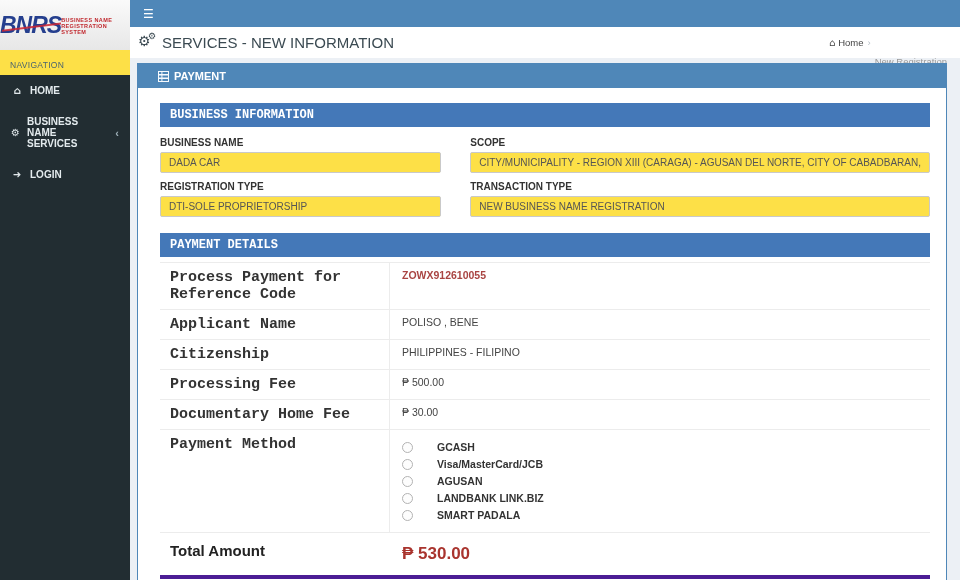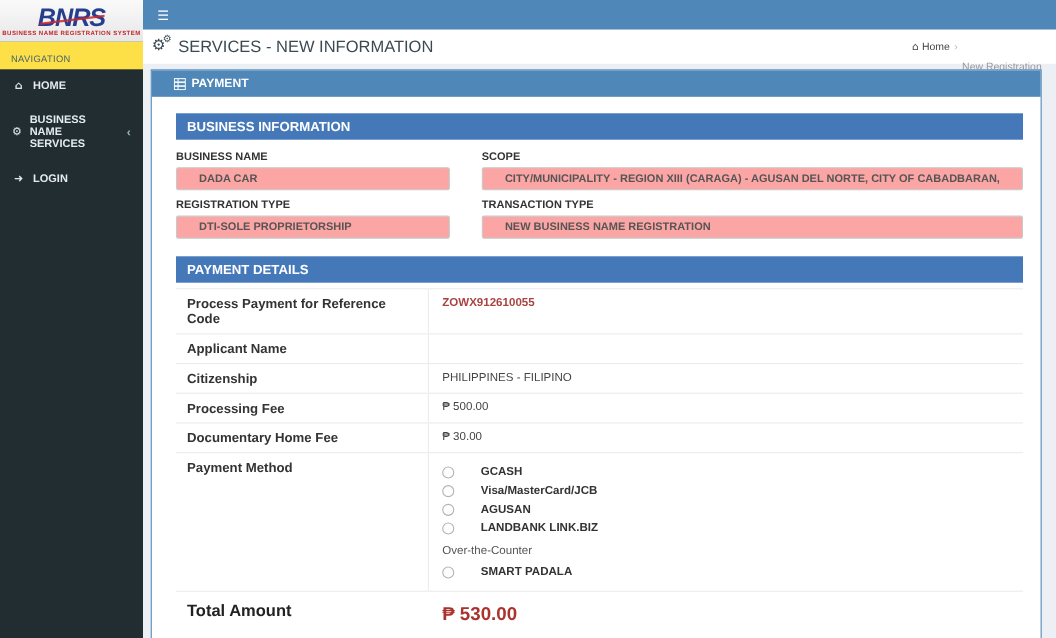--- a/index.html
+++ b/index.html
@@ -5,21 +5,21 @@
   * { margin:0; padding:0; box-sizing:border-box; }
   html,body { width:960px; height:580px; overflow:hidden; }
   body {
     font-family:"Liberation Sans","DejaVu Sans",sans-serif;
     background:#ecf0f5; color:#333; position:relative;
   }
   .glyph { font-family:"DejaVu Sans",sans-serif; }
 
   
   .sidebar { position:absolute; left:0; top:0; width:130px; height:580px; background:#222d32; z-index:5; }
-  .logo-box { height:38px; background:linear-gradient(#fafafa,#e7e7e7); display:flex; flex-direction:column; align-items:center; justify-content:center; }
+  .logo-box { height:50px; background:linear-gradient(#fafafa,#e7e7e7); display:flex; flex-direction:row; align-items:center; justify-content:center; }
   .logo-text { font-size:23px; font-weight:bold; font-style:italic; color:#253f8e; letter-spacing:-1px; line-height:22px; position:relative; }
   .logo-text::after { content:""; position:absolute; left:2px; right:0; top:12px; height:2px; background:#ce2531; transform:skewY(-7deg); opacity:.85; }
   .logo-caption { font-size:5.5px; font-weight:bold; color:#c0272d; letter-spacing:.4px; margin-top:1px; }
   .nav-label { background:#fde047; color:#4b646f; font-size:8.5px; padding:10px 10px 5px; letter-spacing:.3px; }
   .side-item { display:flex; align-items:center; gap:7px; padding:10px 11px; color:#e4ebee; font-size:10px; font-weight:600; cursor:pointer; }
   .side-item .icn { width:12px; text-align:center; font-size:10px; color:#dfe6e9; }
   .side-item .chev { margin-left:auto; color:#9fb1b9; font-size:11px; line-height:8px; }
 
   
   .main { margin-left:130px; height:580px; display:flex; flex-direction:column; }
@@ -36,41 +36,41 @@
   .bc-sep { color:#b6bec6; }
   .bc-current { color:#999;margin-top:38px; }
 
   .content { flex:1; padding:5px 13px 0 7px; overflow:hidden; }
 
   
   .panel { background:#fff; border:1px solid #4f87b8; min-height:520px; }
   .panel-header { background:#4f87b8; color:#fff; height:24px; display:flex; align-items:center; gap:5px; padding:0 20px; font-size:11px; font-weight:bold; }
   .panel-body { padding:15px 16px 20px 22px; }
 
-  .section-bar { background:#4478b8; color:#fff; font-size:12px; font-weight:bold; padding:5px 10px; }
+  .section-bar { background:#4478b8; color:#fff; font-size:12px; font-weight:bold; padding:5px 10px;font-family:Liberation Mono, monospace; }
 
   
   .fields-grid { display:grid; grid-template-columns:1fr 1fr; column-gap:29px; margin:2px 0 16px; }
   .field { margin-top:8px; }
   .field-label { font-size:10px; font-weight:bold; color:#333; margin-bottom:4px; }
-  .field-input { height:21px; background:#fca5a5; border:1px solid #c9c9c9; border-radius:2px; font-size:10px; font-weight:bold; color:#555; padding:0 20px; line-height:19px; white-space:nowrap; overflow:hidden; }
+  .field-input { height:21px; background:#fde047; border:1px solid #c9c9c9; border-radius:2px; font-size:10px; font-weight:normal; color:#555; padding:0 8px; line-height:19px; white-space:nowrap; overflow:hidden; }
 
   
   .pd-table { margin-top:5px; border-top:1px solid #ececec; }
   .pd-row { display:grid; grid-template-columns:230px 1fr; border-bottom:1px solid #ececec; }
-  .pd-label { padding:6px 10px; font-size:12px; font-weight:bold; color:#333; border-right:1px solid #ececec; }
+  .pd-label { padding:6px 10px; font-size:15px; font-weight:bold; color:#333; border-right:1px solid #ececec;font-family:Liberation Mono, monospace; }
   .pd-value { padding:6px 12px; font-size:10.5px; color:#444; font-family:"Liberation Sans","DejaVu Sans",sans-serif; }
   .ref-code { color:#a94442; font-weight:bold; }
 
   .radio-row { display:flex; align-items:center; gap:24px; margin:5px 0; cursor:pointer; }
   .radio { width:11px; height:11px; border:1px solid #b3b3b3; border-radius:50%; background:#fdfdfd; flex:none; }
   .radio-label { font-size:10.5px; font-weight:bold; color:#333; }
   .otc-label { font-size:10.5px; color:#555; margin:9px 0 7px; }
 
-  .total-row { display:grid; grid-template-columns:230px 1fr; border-bottom:1px solid #4c1d95; }
+  .total-row { display:grid; grid-template-columns:230px 1fr; border-bottom:4px solid #4c1d95; }
   .total-label { padding:9px 10px; font-size:15px; font-weight:bold; color:#222; }
   .total-value { padding:11px 12px; font-size:17px; font-weight:bold; color:#a9342e; }
 </style>
 </head>
 <body>
 
 <aside class="sidebar">
   <div class="logo-box">
     <div class="logo-text">BNRS</div>
     <div class="logo-caption">BUSINESS NAME REGISTRATION SYSTEM</div>
@@ -153,20 +153,21 @@
         </div>
 
         <div class="section-bar">PAYMENT DETAILS</div>
         <div class="pd-table">
           <div class="pd-row">
             <div class="pd-label">Process Payment for Reference Code</div>
             <div class="pd-value ref-code">ZOWX912610055</div>
           </div>
           <div class="pd-row">
             <div class="pd-label">Applicant Name</div>
+            <div class="pd-value">POLISO  , BENE</div>
           </div>
           <div class="pd-row">
             <div class="pd-label">Citizenship</div>
             <div class="pd-value">PHILIPPINES - FILIPINO</div>
           </div>
           <div class="pd-row">
             <div class="pd-label">Processing Fee</div>
             <div class="pd-value">₱ 500.00</div>
           </div>
           <div class="pd-row">
@@ -186,21 +187,20 @@
                 <span class="radio-label">Visa/MasterCard/JCB</span>
               </div>
               <div class="radio-row">
                 <span class="radio"></span>
                 <span class="radio-label">AGUSAN</span>
               </div>
               <div class="radio-row">
                 <span class="radio"></span>
                 <span class="radio-label">LANDBANK LINK.BIZ</span>
               </div>
-              <div class="otc-label">Over-the-Counter</div>
               <div class="radio-row">
                 <span class="radio"></span>
                 <span class="radio-label">SMART PADALA</span>
               </div>
             </div>
           </div>
 
           <div class="total-row">
             <div class="total-label">Total Amount</div>
             <div class="total-value">₱ 530.00</div>

